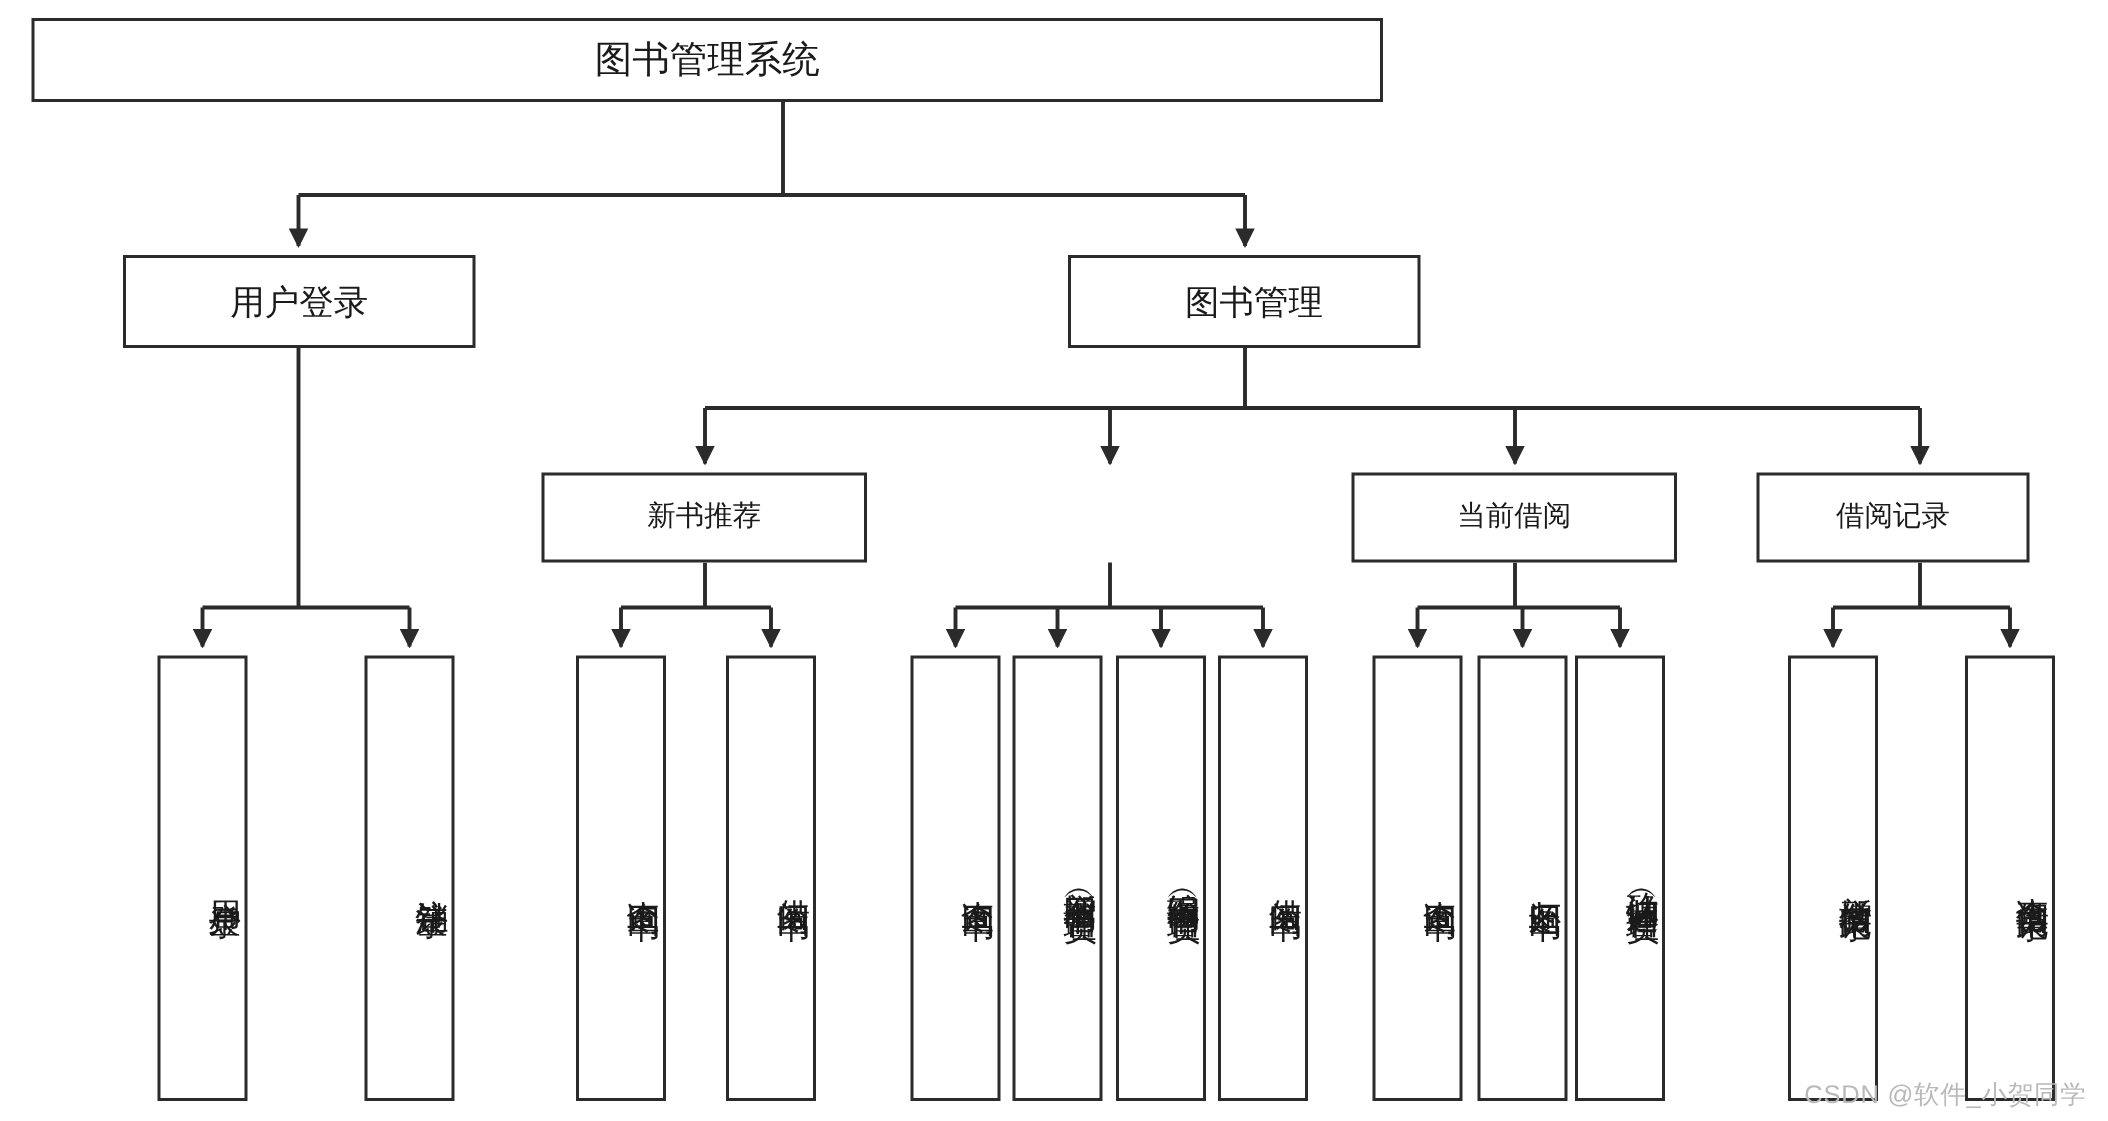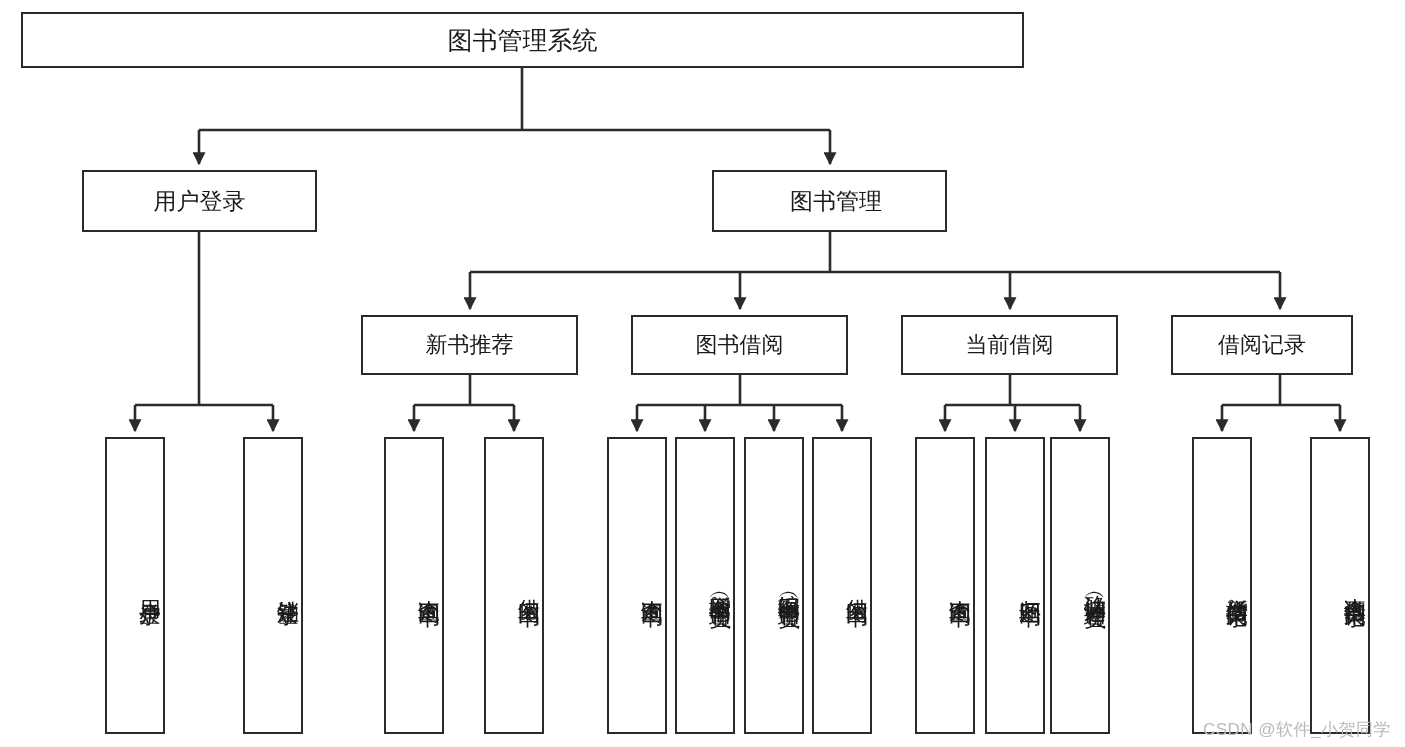--- a/index.html
+++ b/index.html
@@ -31,21 +31,21 @@
     line-height: 1.16;
     text-align: center;
   }
   .node.root {
     font-size: 25px;
   }
   .node.lvl2 {
     font-size: 23px;
   }
   .node.lvl3 {
-    font-size: 22px;
+    font-size: 19px;
   }
   .node.leaf {
     font-size: 22px;
     writing-mode: vertical-rl;
     text-orientation: upright;
     padding: 8px 0;
     letter-spacing: 2px;
     align-items: flex-start;
     justify-content: center;
   }
@@ -125,37 +125,34 @@
       <path d="M 1015 405 L 1015 431" marker-end="url(#arrow)"></path>
       <path d="M 1080 405 L 1080 431" marker-end="url(#arrow)"></path>
 
       <path d="M 1280 375 L 1280 405"></path>
       <path d="M 1222 405 L 1340 405"></path>
       <path d="M 1222 405 L 1222 431" marker-end="url(#arrow)"></path>
       <path d="M 1340 405 L 1340 431" marker-end="url(#arrow)"></path>
     </g>
   </svg>
 
-  <div class="node root" style="left:21px; top:12px; width:1003px; height:56px;">
+  <div class="node root" style="left:21px; top:12px; width:901px; height:56px;">
     <span class="label">图书管理系统</span>
   </div>
 
   <div class="node lvl2" style="left:82px; top:170px; width:235px; height:62px;">
     <span class="label">用户登录</span>
   </div>
   <div class="node lvl2" style="left:712px; top:170px; width:235px; height:62px;padding-left:13px;">
     <span class="label">图书管理</span>
   </div>
 
   <div class="node lvl3" style="left:361px; top:315px; width:217px; height:60px;">
     <span class="label">新书推荐</span>
   </div>
-  <div class="node lvl3" style="left:631px; top:315px; width:217px; height:60px;">
-    <span class="label">图书借阅</span>
-  </div>
   <div class="node lvl3" style="left:901px; top:315px; width:217px; height:60px;justify-content:center;">
     <span class="label">当前借阅</span>
   </div>
   <div class="node lvl3" style="left:1171px; top:315px; width:182px; height:60px;">
     <span class="label">借阅记录</span>
   </div>
 
   <div class="node leaf" style="left:105px; top:437px; width:60px; height:297px;">
     <span class="label">用户登录</span>
   </div>

